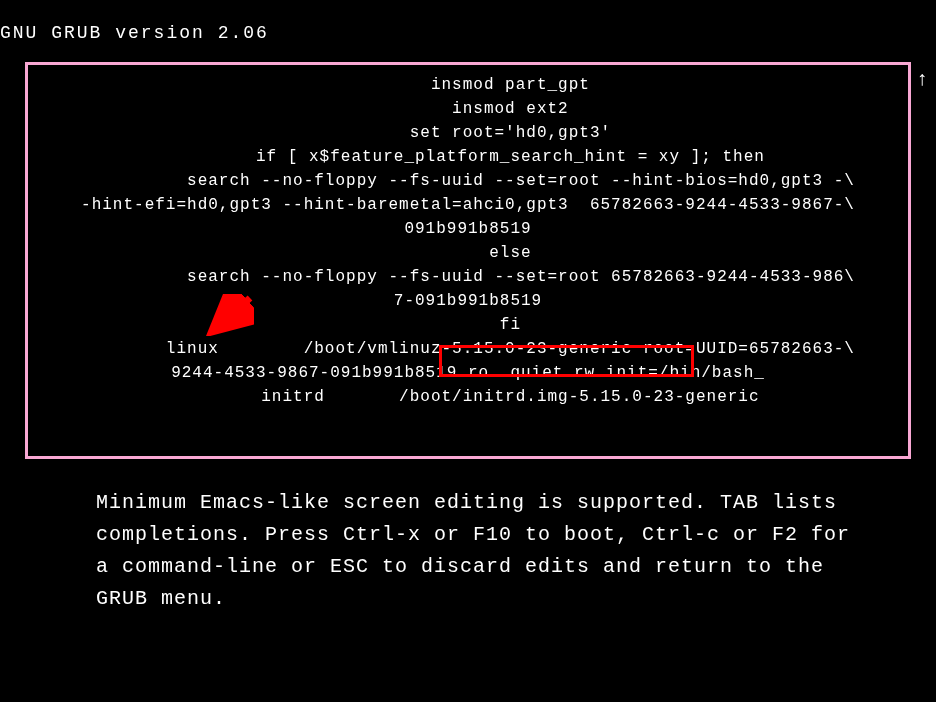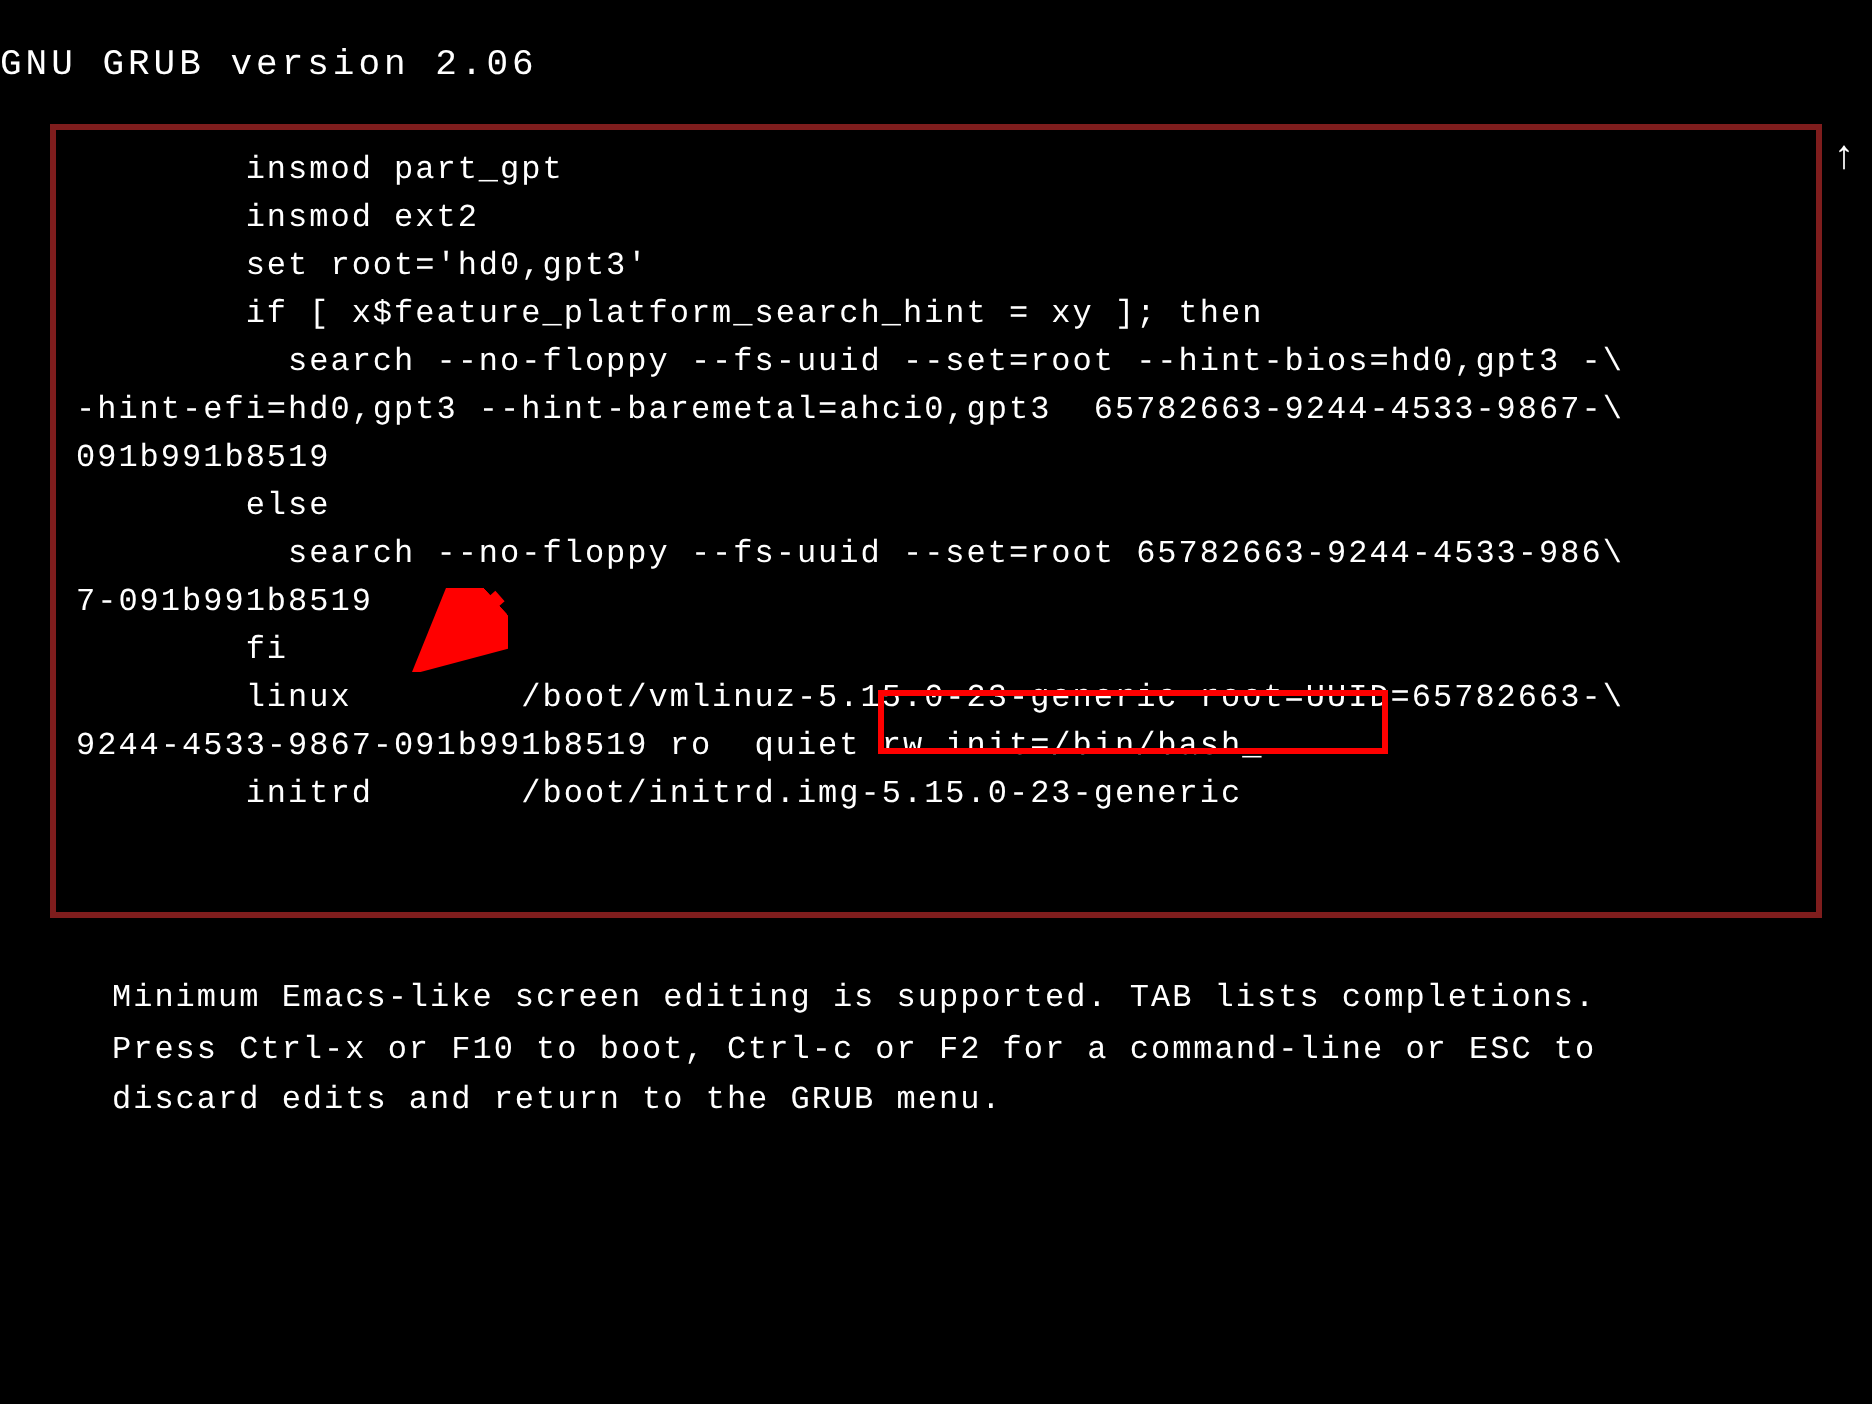--- a/index.html
+++ b/index.html
@@ -19,25 +19,26 @@
       text-align: left;
       padding: 20px 0 15px 0;
       font-size: 18px;
       letter-spacing: 2px;
     }
     .editor-container {
       position: relative;
       margin: 0 25px;
     }
     .editor-box {
-      border: 3px solid #7f1d1d;
+      border: 3px solid #f9a8d4;
       padding: 8px 10px 28px 10px;
       height: 355px;
       position: relative;
       overflow: hidden;
+      text-align: center;
     }
     .scroll-indicator {
       position: absolute;
       right: -18px;
       top: 3px;
       font-size: 20px;
       color: #fff;
     }
     .editor-box pre {
       white-space: pre;
@@ -56,22 +57,22 @@
     .highlight-box {
       position: absolute;
       border: 3px solid #ff0000;
       pointer-events: none;
       top: 280px;
       left: 411px;
       width: 249px;
       height: 26px;
     }
     .footer {
-      margin: 28px 80px 0 56px;
-      font-size: 16px;
+      margin: 28px 80px 0 96px;
+      font-size: 20px;
       letter-spacing: 1px;
       line-height: 1.6;
     }
   </style>
 </head>
 <body>
 
 <div class="header">
   <span>GNU GRUB   version 2.06</span>
 </div>

